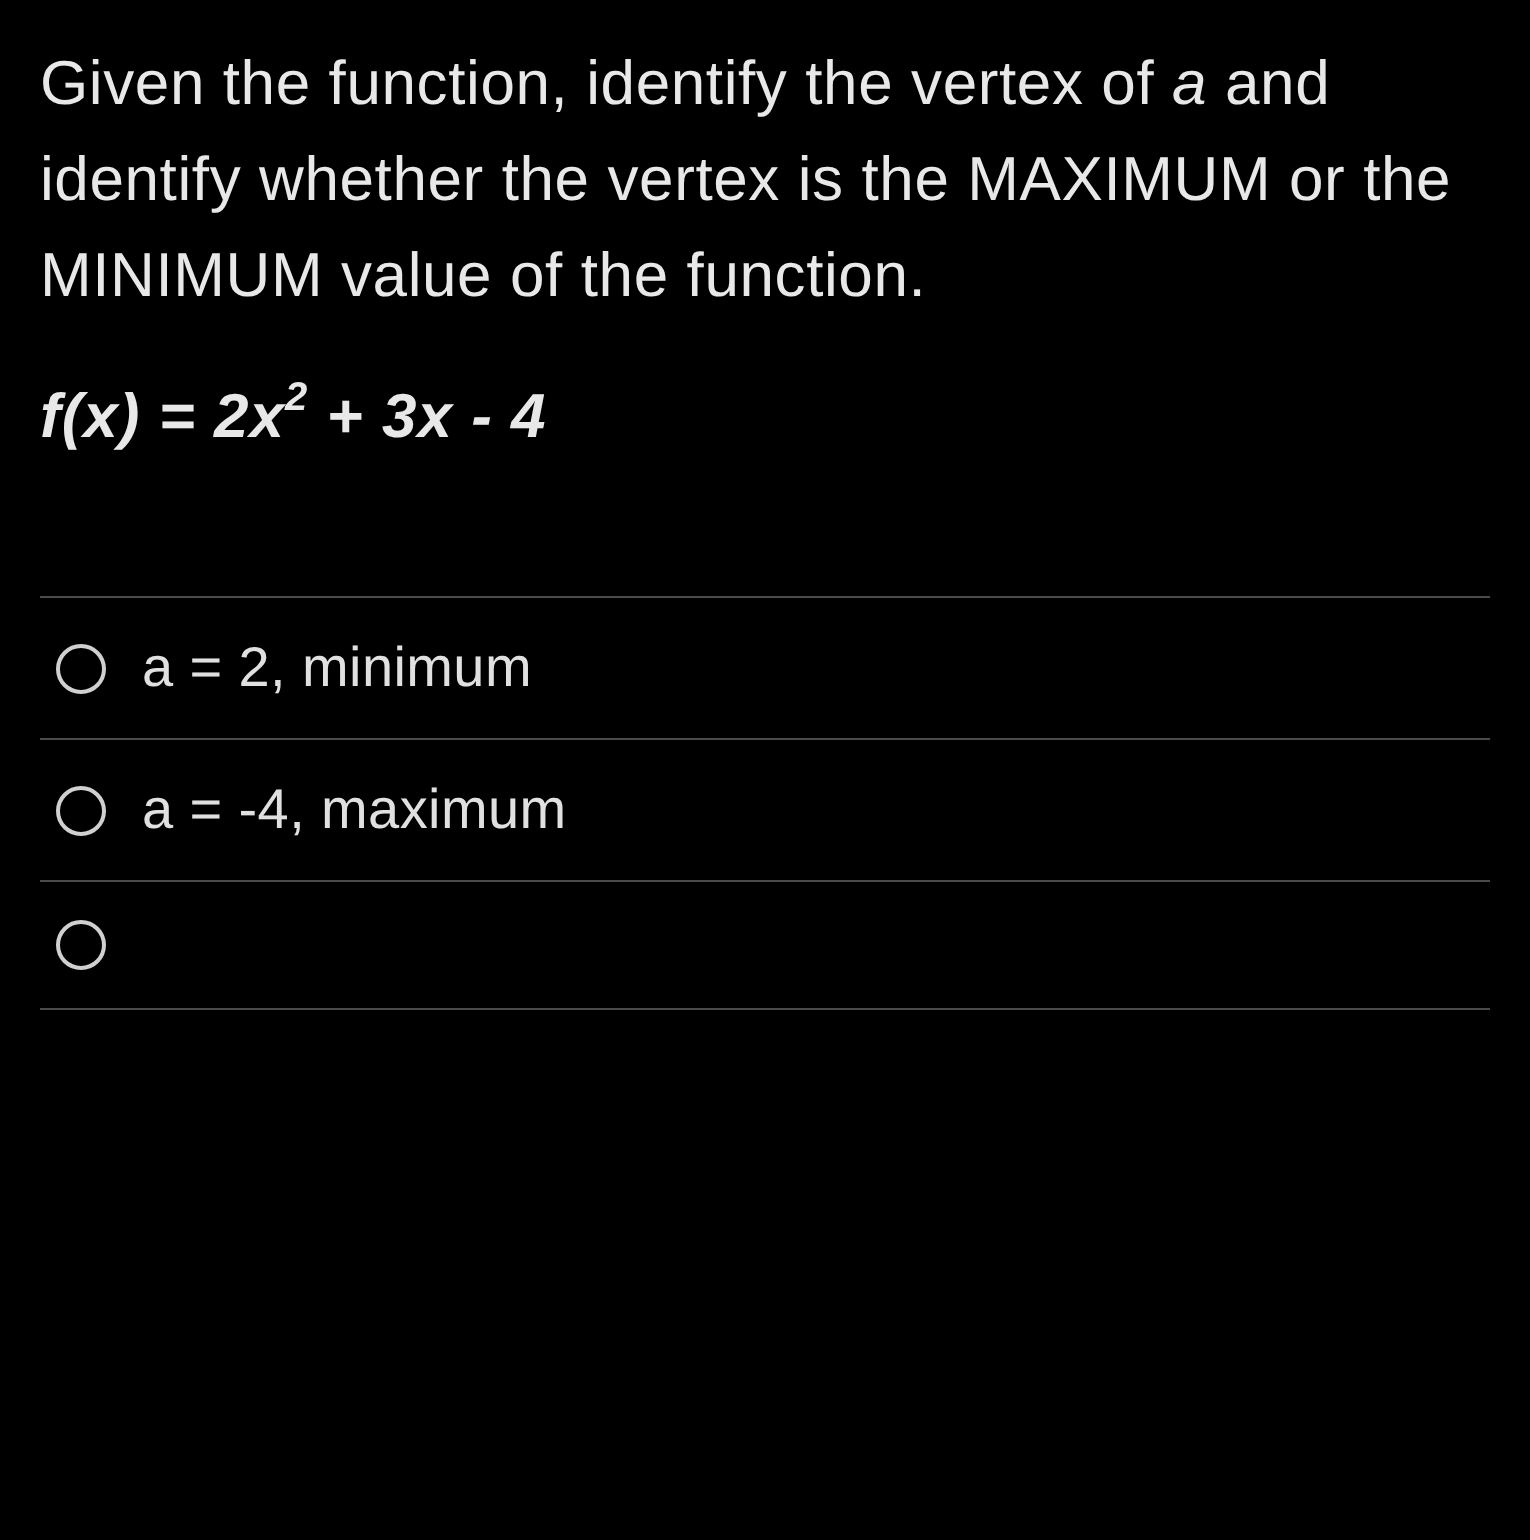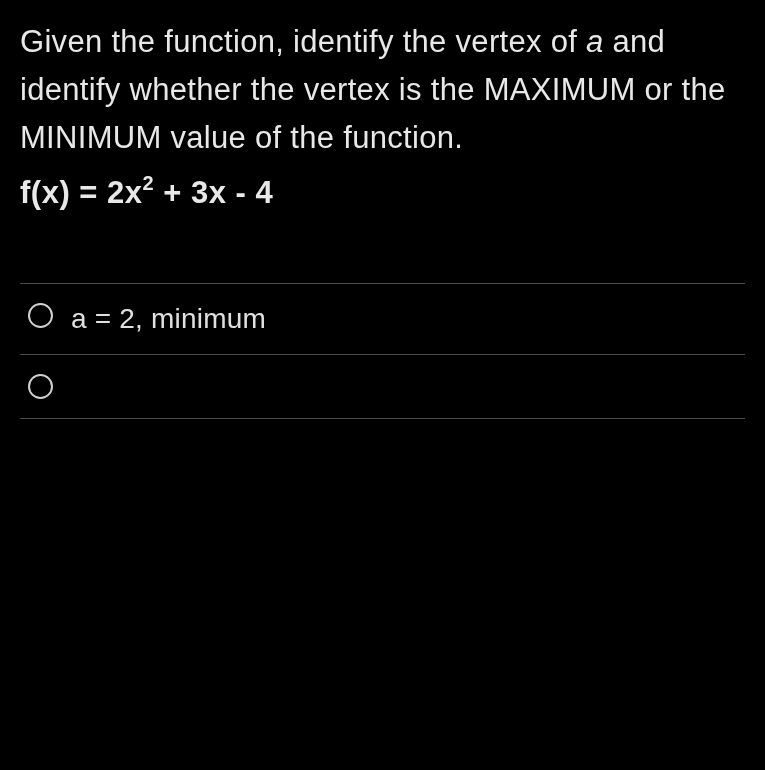--- a/index.html
+++ b/index.html
@@ -21,35 +21,37 @@
     line-height: 1.55;
     font-weight: 300;
     letter-spacing: 0.3px;
   }
   .italic-var {
     font-style: italic;
     font-weight: 500;
   }
   .formula {
     font-size: 31px;
+    font-style: italic;
     font-weight: 600;
-    margin-top: 12px;
+    margin-top: 28px;
     letter-spacing: 0.5px;
   }
   .formula sup {
     font-size: 20px;
     vertical-align: super;
     position: relative;
     top: -2px;
   }
   .options {
     margin-top: 72px;
   }
   .option {
     display: flex;
+    align-items: center;
     padding: 19px 6px 19px 8px;
     border-bottom: 1px solid #4a4a4a;
     cursor: pointer;
   }
   .option:first-child {
     border-top: 1px solid #4a4a4a;
   }
   .radio {
     width: 25px;
     height: 25px;
@@ -76,14 +78,18 @@
   <span>f(x) = 2x</span><sup>2</sup><span> + 3x - 4</span>
 </div>
 
 <div class="options">
   <div class="option">
     <div class="radio"></div>
     <div class="option-label">a = 2, minimum</div>
   </div>
   <div class="option">
     <div class="radio"></div>
+    <div class="option-label">a = -4, maximum</div>
+  </div>
+  <div class="option">
+    <div class="radio"></div>
   </div>
 </div>
 
 </body></html>

